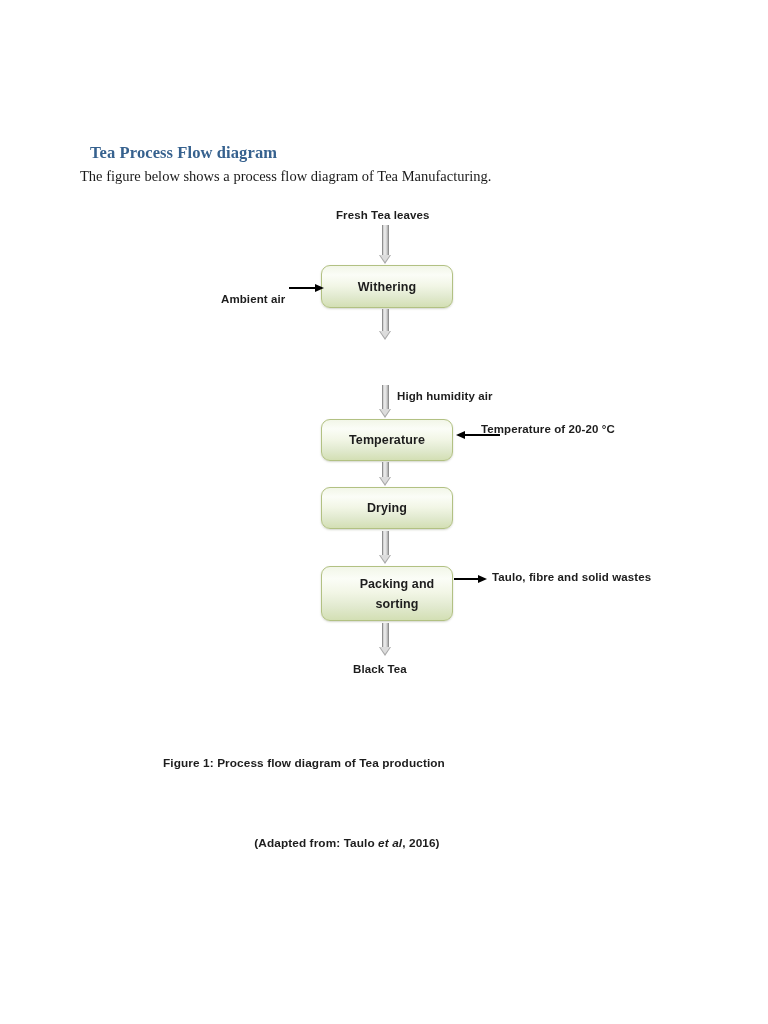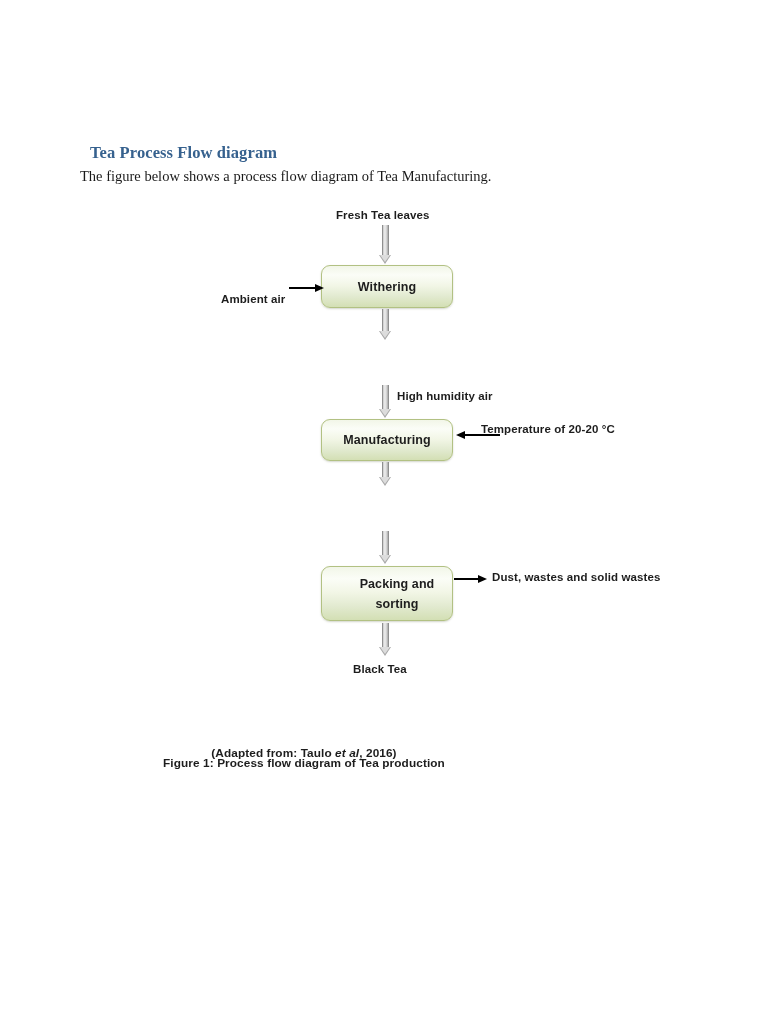--- a/index.html
+++ b/index.html
@@ -170,21 +170,21 @@
   .caption-line {
     position: absolute;
     width: 608px;
     text-align: center;
     font-size: 11.8px;
     font-weight: bold;
     color: #1d1d1d;
     letter-spacing: 0.1px;
   }
   .caption-1 { left: 0; top: 756px; }
-  .caption-2 { left: 0; top: 746px; }
+  .caption-2 { left: 0; top: 836px; padding-left: 43px; }
   .caption-2 .ital { font-style: italic; }
 </style>
 </head>
 <body>
 
 <div class="page-heading">Tea Process Flow diagram</div>
 
 <div class="page-intro">The figure below shows a process flow diagram of Tea Manufacturing.</div>
 
 <div class="diagram">
@@ -216,54 +216,57 @@
 
   <div class="block-arrow ba-3">
     <div class="shaft"></div>
     <div class="head"></div>
     <div class="head-inner"></div>
   </div>
 
   <div class="stream-label lbl-humidity">High humidity air</div>
 
   <div class="proc-box box-fermentation">
-    <span class="proc-label">Manufacturing</span>
+    <span class="proc-label">Temperature</span>
   </div>
 
   <div class="line-arrow to-left arrow-temp">
     <div class="line"></div>
     <div class="tip"></div>
   </div>
   <div class="stream-label lbl-temp">Temperature of 20-20 °C</div>
 
   <div class="block-arrow ba-4">
     <div class="shaft"></div>
     <div class="head"></div>
     <div class="head-inner"></div>
   </div>
 
+  <div class="proc-box box-drying">
+    <span class="proc-label">Drying</span>
+  </div>
 
   <div class="block-arrow ba-5">
     <div class="shaft"></div>
     <div class="head"></div>
     <div class="head-inner"></div>
   </div>
 
   <div class="proc-box box-packing">
     <span class="proc-label">
       <span>Packing and</span><br>
       <span>sorting</span>
     </span>
   </div>
 
   <div class="line-arrow to-right arrow-dust">
     <div class="line"></div>
     <div class="tip"></div>
   </div>
-  <div class="stream-label lbl-dust">Dust, wastes and solid wastes</div>
+  <div class="stream-label lbl-dust">Taulo, fibre and solid wastes</div>
 
   <div class="block-arrow ba-6">
     <div class="shaft"></div>
     <div class="head"></div>
     <div class="head-inner"></div>
   </div>
 
   <div class="stream-label lbl-black">Black Tea</div>
 
 </div>

